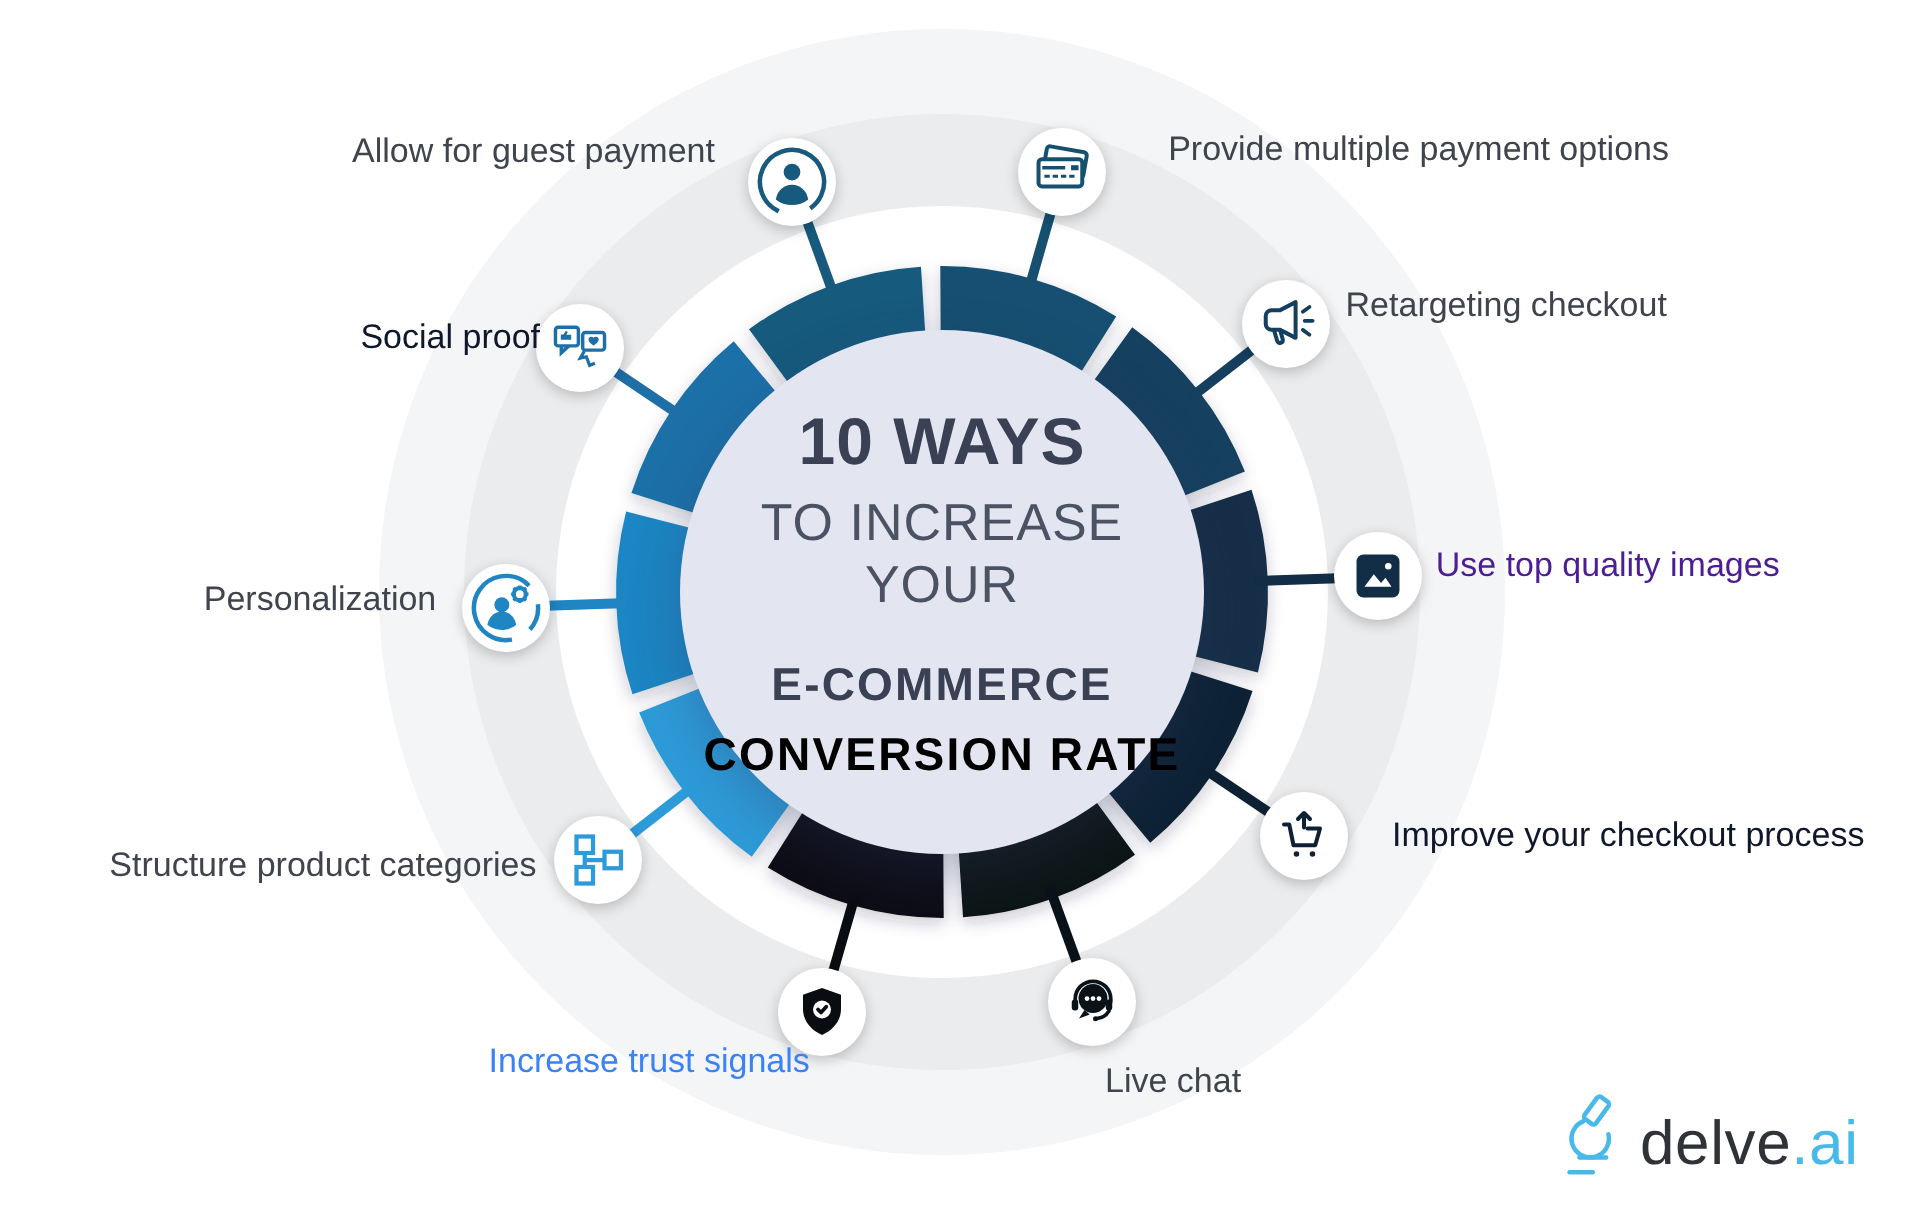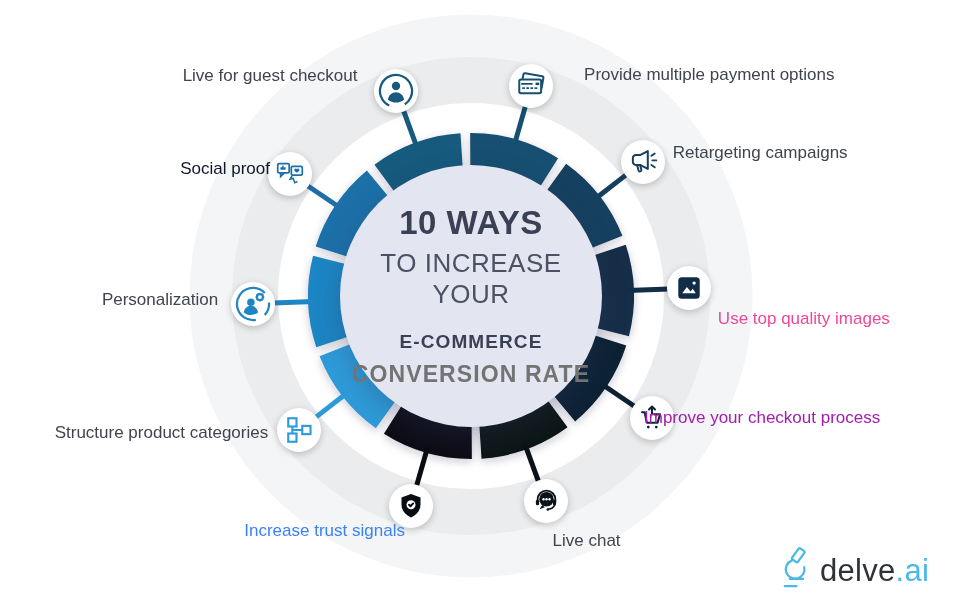--- a/index.html
+++ b/index.html
@@ -4,21 +4,21 @@
 <style>
   html,body{margin:0;padding:0;background:#fff;}
   .stage{position:relative;width:960px;height:605px;background:#ffffff;overflow:hidden;
          font-family:"Liberation Sans",sans-serif;}
   #wheel-svg{position:absolute;left:0;top:0;z-index:1;}
   .center-circle{position:absolute;left:340px;top:165px;width:262px;height:262px;border-radius:50%;
          display:flex;flex-direction:column;justify-content:center;text-align:center;
          z-index:5;box-shadow:0 10px 26px rgba(45,55,95,.30);}
   .t1{font-size:33px;font-weight:bold;letter-spacing:.5px;margin-bottom:6px;}
   .t2{font-size:26px;font-weight:normal;letter-spacing:.5px;margin-bottom:21px;}
-  .t3{font-size:19px;font-weight:bold;letter-spacing:1.1px;margin-bottom:8px;}
+  .t3{font-size:23px;font-weight:bold;letter-spacing:1.1px;margin-bottom:8px;}
   .t4{font-size:23px;font-weight:bold;letter-spacing:1.1px;}
   .badge{position:absolute;width:44px;height:44px;border-radius:50%;background:#fff;
          box-shadow:0 2px 7px rgba(0,0,0,.22);display:flex;align-items:center;justify-content:center;z-index:6;}
   .badge svg{display:block;}
   .item-label{position:absolute;font-size:17px;line-height:20px;white-space:nowrap;z-index:7;}
   .logo{position:absolute;left:778px;top:547px;display:flex;align-items:center;gap:8px;z-index:8;}
   .logo-text{font-size:31px;letter-spacing:.3px;}
 </style>
 </head>
 <body>
@@ -53,21 +53,21 @@
       <line x1="427.7249351367312" y1="446.9180862623161" x2="416.4238035482342" y2="486.3298157957871" stroke="#090d12" stroke-width="5"></line>
       <line x1="347.28231168374464" y1="392.6588516261283" x2="314.97387078586905" y2="417.9009721144803" stroke="#2d9bd9" stroke-width="5"></line>
       <line x1="314.09564015800197" y1="301.47922098229276" x2="273.1206162502191" y2="302.91010034709535" stroke="#1f85c3" stroke-width="5"></line>
       <line x1="340.8411011088584" y1="208.20671415509284" x2="306.85056063410167" y2="185.27980511279225" stroke="#1e6fa8" stroke-width="5"></line>
     </svg>
 
   <div class="center-circle" style="background: rgb(227, 229, 241);">
     <div class="t1" style="color: rgb(59, 65, 84);">10 WAYS</div>
     <div class="t2" style="color: rgb(75, 82, 99);">TO INCREASE YOUR</div>
     <div class="t3" style="color: rgb(59, 65, 84);">E-COMMERCE</div>
-    <div class="t4" style="color: #737373;">CONVERSION RATE</div>
+    <div class="t4" style="color: #000000;">CONVERSION RATE</div>
   </div>
 
   <div class="logo">
     <span class="logo-icon" style="color: rgb(73, 185, 233);">
       <svg width="34" height="44" viewBox="0 0 24 31" fill="none" stroke="currentColor" stroke-width="1.6" stroke-linecap="round">
         <rect x="11.8" y="1" width="5" height="9.6" rx="1.1" transform="rotate(36 14.3 5.8)"></rect>
         <path d="M9.6 9.6a6.6 6.6 0 1 0 8.9 4.6"></path>
         <path d="M8.3 22.4h9.4"></path>
         <path d="M4.8 27.6h8.2"></path>
       </svg>
@@ -76,21 +76,21 @@
   </div>
 <div class="badge" style="left: 374.44px; top: 69.147px;">
       <span style="color: rgb(24, 90, 125); height: 36px; width: 36px; display: block;">
         <svg viewBox="0 0 24 24" fill="none" width="36" height="36">
           <circle cx="12" cy="12" r="10.7" stroke="currentColor" stroke-width="1.5" stroke-dasharray="56 11" transform="rotate(115 12 12)"></circle>
           <circle cx="12" cy="8.7" r="2.8" fill="currentColor"></circle>
           <path d="M6.6 17.8c.5-3 2.8-4.9 5.4-4.9s4.9 1.9 5.4 4.9c-1.5 1.2-3.4 1.9-5.4 1.9s-3.9-.7-5.4-1.9z" fill="currentColor"></path>
         </svg>
       </span>
     </div>
-    <div class="item-label" style="top: 66.147px; color: rgb(63, 68, 77); right: 602.56px;">Live for guest checkout</div>
+    <div class="item-label" style="top: 66.147px; color: rgb(63, 68, 77); right: 602.56px;">Allow for guest payment</div>
     <div class="badge" style="left: 509.089px; top: 64.445px;">
       <span style="color: rgb(22, 80, 113); height: 32px; width: 32px; display: block;">
         <svg viewBox="0 0 24 24" fill="none" stroke="currentColor" stroke-width="1.5" width="32" height="32">
           <rect x="5.6" y="3.4" width="15.2" height="9.6" rx="1.2" transform="rotate(10 13 8)"></rect>
           <rect x="3.2" y="7.2" width="16.4" height="10.2" rx="1.3" fill="#fff"></rect>
           <path d="M4.6 10.4h8.6" stroke-width="1.3"></path>
           <path d="M5.4 13.6h2M8.5 13.6h2M11.6 13.6h2M14.7 13.6h2" stroke-width="1.2"></path>
           <path d="M15.4 10.4h2.8" stroke-width="1.9"></path>
         </svg>
       </span>
@@ -98,42 +98,42 @@
     <div class="item-label" style="top: 65.445px; color: rgb(63, 68, 77); left: 584.089px;">Provide multiple payment options</div>
     <div class="badge" style="left: 620.786px; top: 139.786px;">
       <span style="color: rgb(21, 63, 94); height: 32px; width: 32px; display: block;">
         <svg viewBox="0 0 24 24" fill="none" stroke="currentColor" stroke-width="1.5" stroke-linejoin="round" stroke-linecap="round" width="32" height="32">
           <path d="M15.6 3.8v13.4l-5.8-3H6.6a2.2 2.2 0 0 1-2.2-2.2V9a2.2 2.2 0 0 1 2.2-2.2h3.2l5.8-3z"></path>
           <path d="M7.6 14.6l1.1 3.8a1.1 1.1 0 0 0 2.1-.6l-.9-3.2"></path>
           <path d="M18.3 7.4l2.5-1.8M19 10.8h3M18.3 14.2l2.5 1.8" stroke-width="1.4"></path>
         </svg>
       </span>
     </div>
-    <div class="item-label" style="top: 142.786px; color: rgb(63, 68, 77); left: 672.786px;">Retargeting campaigns</div>
+    <div class="item-label" style="top: 142.786px; color: rgb(63, 68, 77); left: 672.786px;">Retargeting checkout</div>
     <div class="badge" style="left: 666.867px; top: 266.392px;">
       <span style="color: rgb(18, 46, 71); height: 28px; width: 28px; display: block;">
         <svg viewBox="0 0 24 24" width="28" height="28">
           <rect x="2.8" y="2.8" width="18.4" height="18.4" rx="3" fill="currentColor"></rect>
           <path d="M6.2 16.6l4-5.4 3.1 3.8 1.9-2.3 2.6 3.9z" fill="#fff"></path>
           <circle cx="16.4" cy="7.8" r="1.4" fill="#fff"></circle>
         </svg>
       </span>
     </div>
-    <div class="item-label" style="top: 273.392px; color: #ec4899; left: 717.867px; margin-top: 36px;">Use top quality images</div>
+    <div class="item-label" style="top: 273.392px; color: #4c1d95; left: 717.867px;">Use top quality images</div>
     <div class="badge" style="left: 629.73px; top: 395.904px;">
       <span style="color: rgb(14, 33, 52); height: 30px; width: 30px; display: block;">
         <svg viewBox="0 0 24 24" fill="none" stroke="currentColor" stroke-width="1.6" stroke-linecap="round" stroke-linejoin="round" width="30" height="30">
           <path d="M12 8.6V2.8M9.6 5.2L12 2.8l2.4 2.4"></path>
           <path d="M4 7.4h2.1l1.7 8.3h8.7l1.9-6.7h-5"></path>
           <circle cx="9" cy="19.2" r="1.1" fill="currentColor" stroke="none"></circle>
           <circle cx="15.4" cy="19.2" r="1.1" fill="currentColor" stroke="none"></circle>
         </svg>
       </span>
     </div>
-    <div class="item-label" style="top: 407.904px; color: #a21caf; left: 644px;">Improve your checkout process</div>
+    <div class="item-label" style="top: 407.904px; color: #0f172a; left: 696px;">Improve your checkout process</div>
     <div class="badge" style="left: 523.56px; top: 478.853px;">
       <span style="color: rgb(10, 18, 25); height: 30px; width: 30px; display: block;">
         <svg viewBox="0 0 24 24" fill="none" width="30" height="30">
           <circle cx="12.4" cy="10.6" r="5.8" fill="currentColor"></circle>
           <path d="M9 15.2l-2.2 3.4 4.3-1.6z" fill="currentColor"></path>
           <circle cx="10" cy="10.6" r=".95" fill="#fff"></circle>
           <circle cx="12.4" cy="10.6" r=".95" fill="#fff"></circle>
           <circle cx="14.8" cy="10.6" r=".95" fill="#fff"></circle>
           <path d="M5.3 12.2v-1.4a7.1 7.1 0 0 1 14.2 0v1.4" stroke="currentColor" stroke-width="1.5"></path>
           <rect x="3.9" y="11" width="2.6" height="4.4" rx="1.2" fill="currentColor"></rect>

